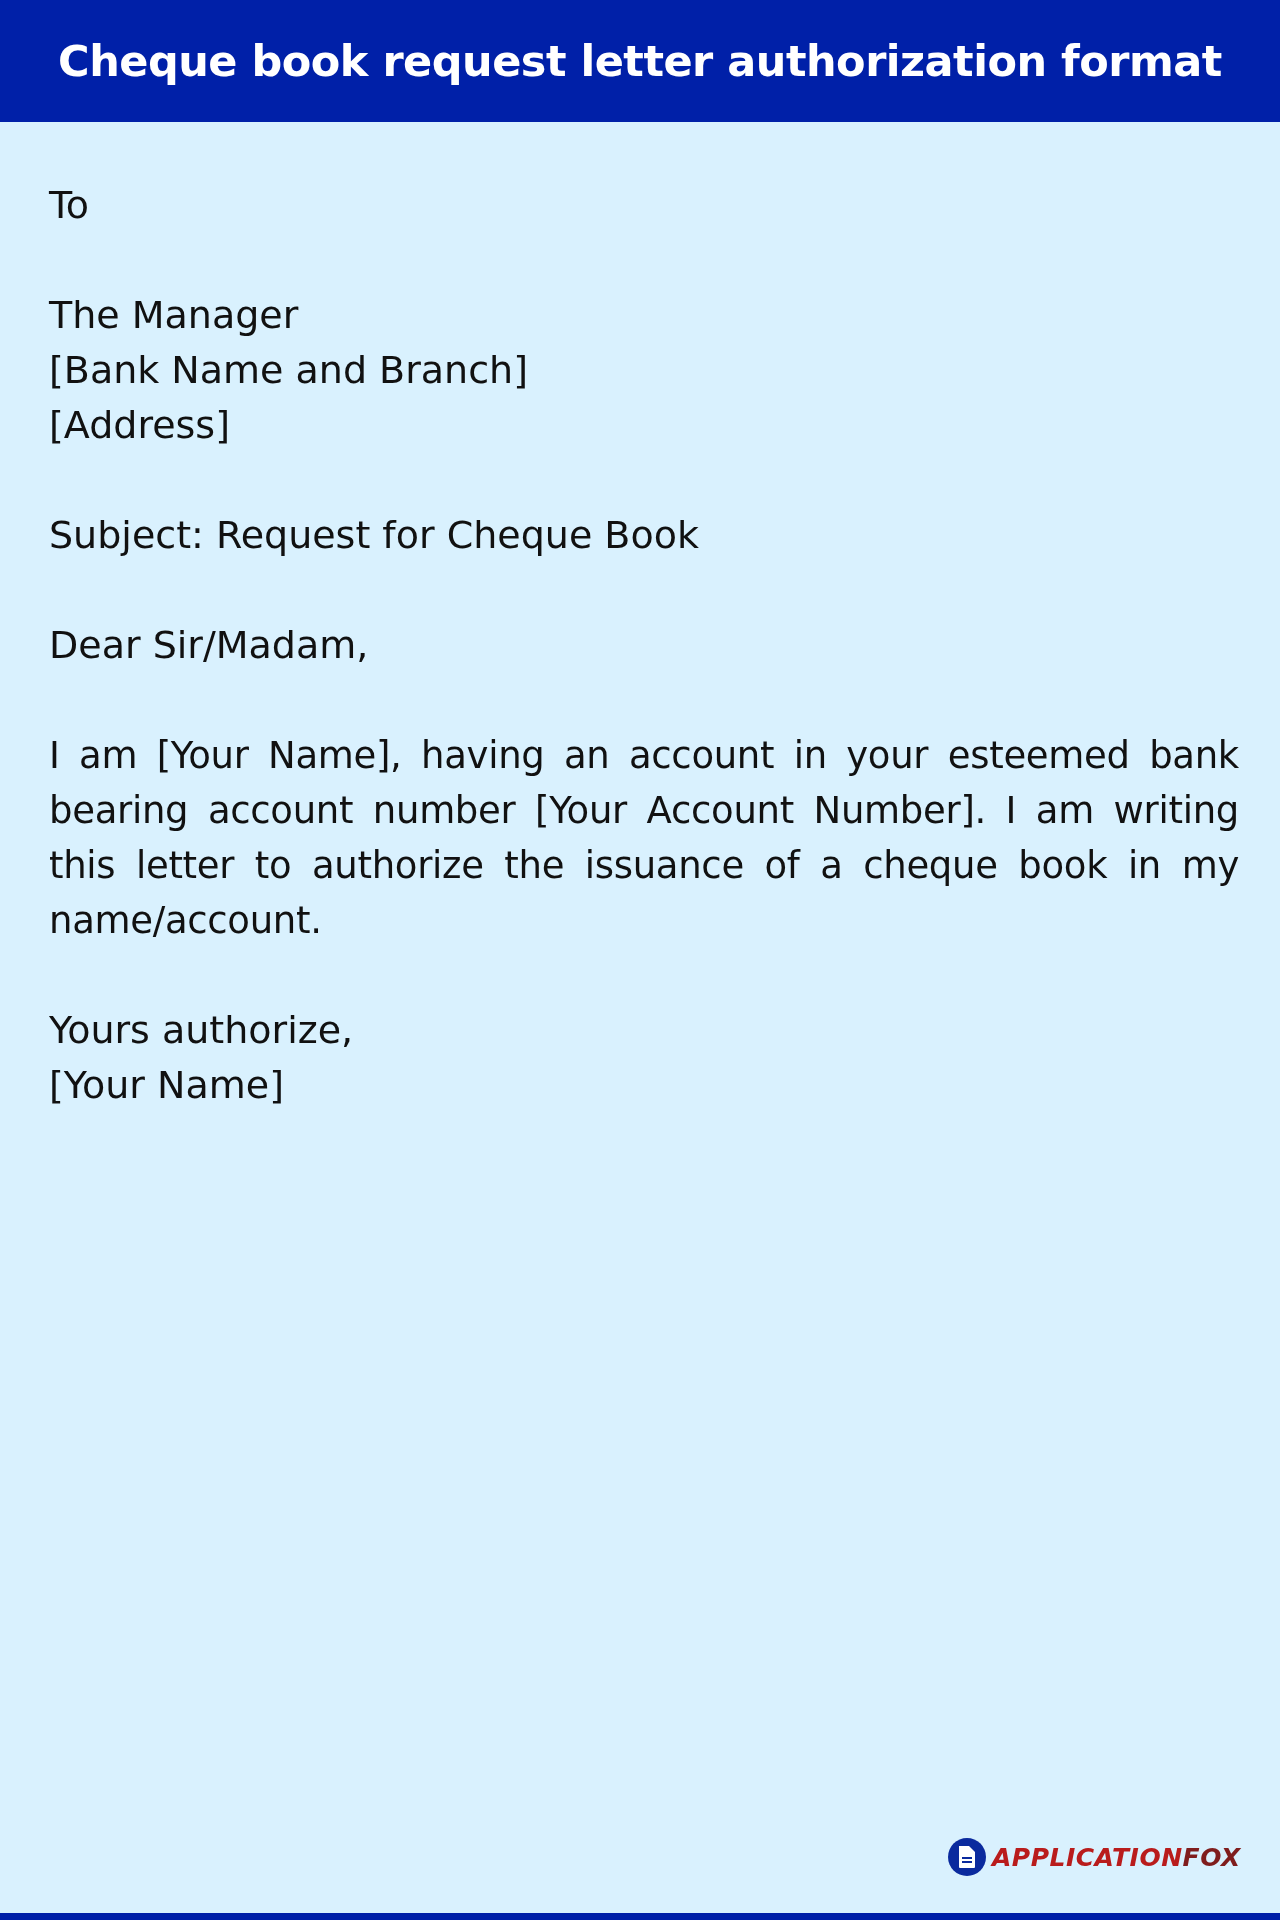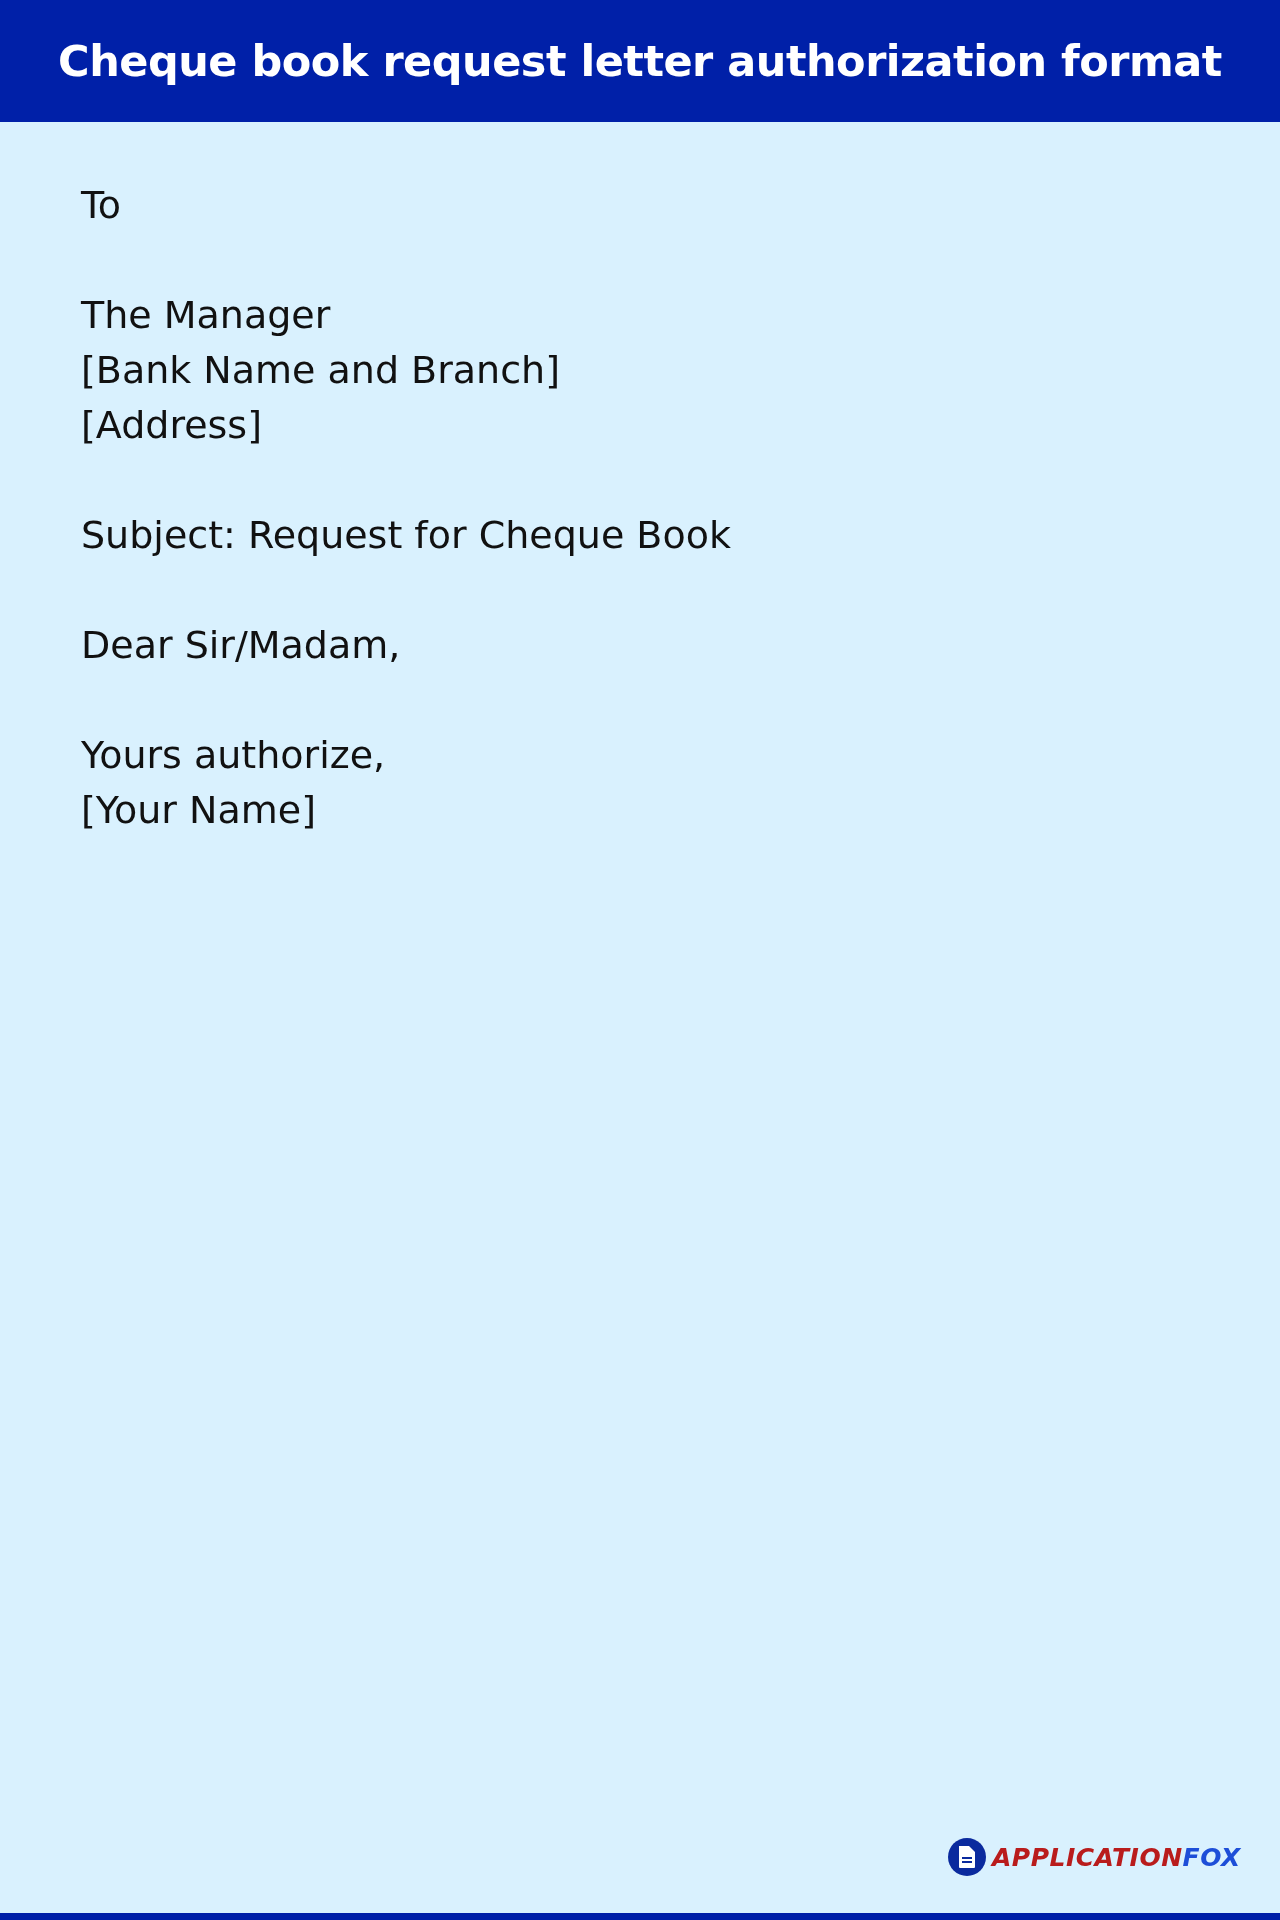--- a/index.html
+++ b/index.html
@@ -17,34 +17,34 @@
     }
     .header h1 {
       margin: 15px; color: #ffffff;
       font-family: "DejaVu Sans", sans-serif;
       font-weight: bold; font-size: 43px; letter-spacing: -0.5px;
     }
     .letter {
       position: absolute; left: 49px; top: 178px; width: 1190px;
       font-size: 38px; line-height: 55px;
     }
-    .line { white-space: nowrap; margin-left: 32px; }
+    .line { white-space: nowrap; }
     .block { margin-bottom: 55px; }
     .para { text-align: justify; margin: 0 0 55px 0; font-size: 37px; line-height: 55px; letter-spacing: -0.3px; }
     .logo {
       position: absolute; left: 948px; top: 1838px;
       display: flex; align-items: center;
     }
     .logo-icon {
       width: 38px; height: 38px; border-radius: 50%; background: #0a2a9e;
       display: flex; align-items: center; justify-content: center; margin-right: 6px;
     }
     .logo-text { font-style: italic; font-weight: bold; font-size: 25px; letter-spacing: 0.5px; }
     .logo-a { color: #b91c1c; }
-    .logo-b { color: #1d4ed8; }
+    .logo-b { color: #7f1d1d; }
     .bottom-bar {
       position: absolute; left: 0; top: 1913px; width: 1280px; height: 7px; background: #0020a8;
     }
   </style>
 </head>
 <body>
 
 <div class="header">
   <h1>Cheque book request letter authorization format</h1>
 </div>
@@ -57,20 +57,21 @@
     <div class="line">The Manager</div>
     <div class="line">[Bank Name and Branch]</div>
     <div class="line">[Address]</div>
   </div>
   <div class="block">
     <div class="line">Subject: Request for Cheque Book</div>
   </div>
   <div class="block">
     <div class="line">Dear Sir/Madam,</div>
   </div>
+  <p class="para">I am [Your Name], having an account in your esteemed bank bearing account number [Your Account Number]. I am writing this letter to authorize the issuance of a cheque book in my name/account.</p>
   <div>
     <div class="line">Yours authorize,</div>
     <div class="line">[Your Name]</div>
   </div>
 </div>
 
 <div class="logo">
   <div class="logo-icon">
     <svg width="20" height="24" viewBox="0 0 20 24">
       <path d="M2 1 H12 L18 7 V22 a1 1 0 0 1 -1 1 H3 a1 1 0 0 1 -1 -1 Z" fill="#ffffff"></path>

